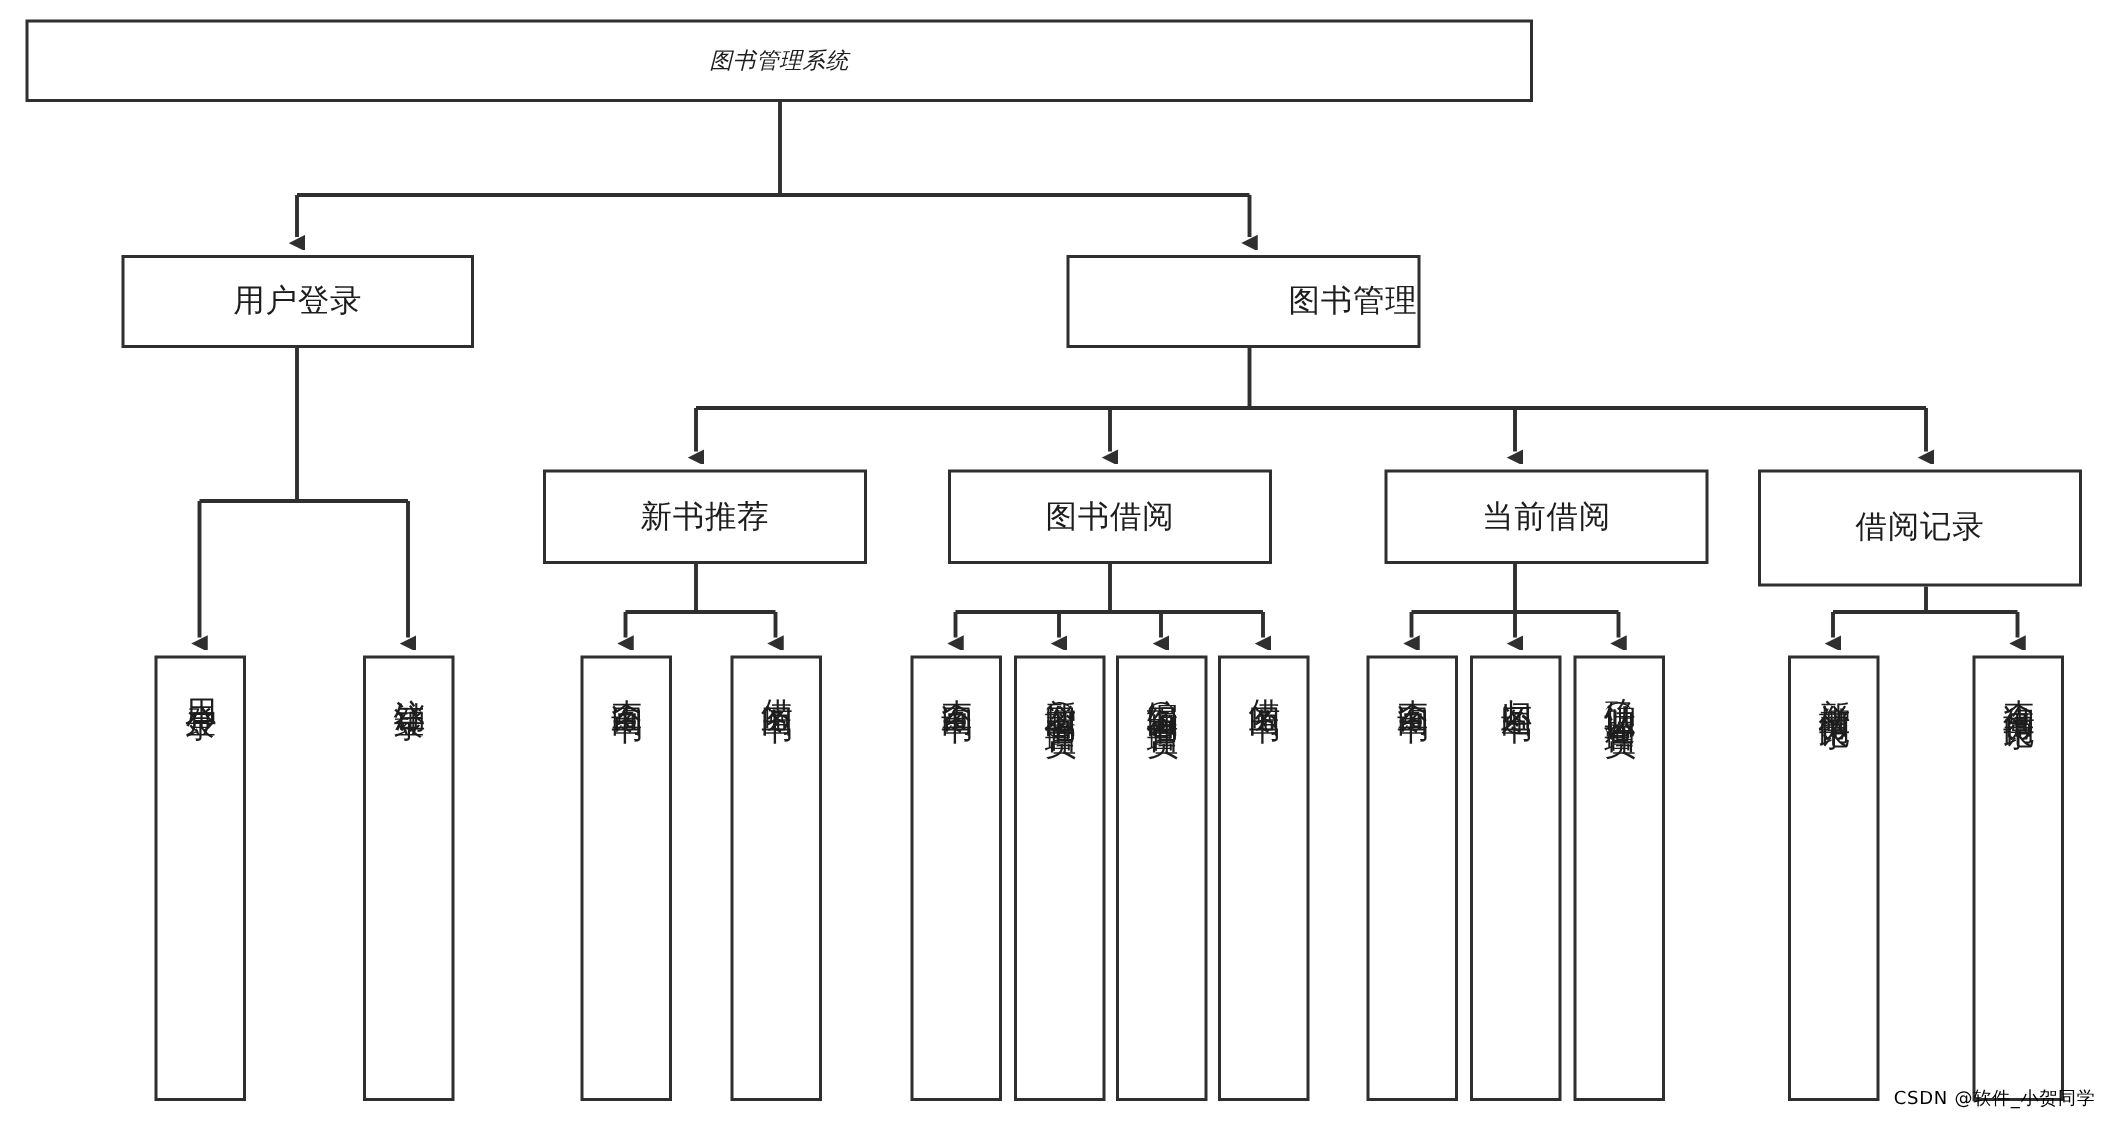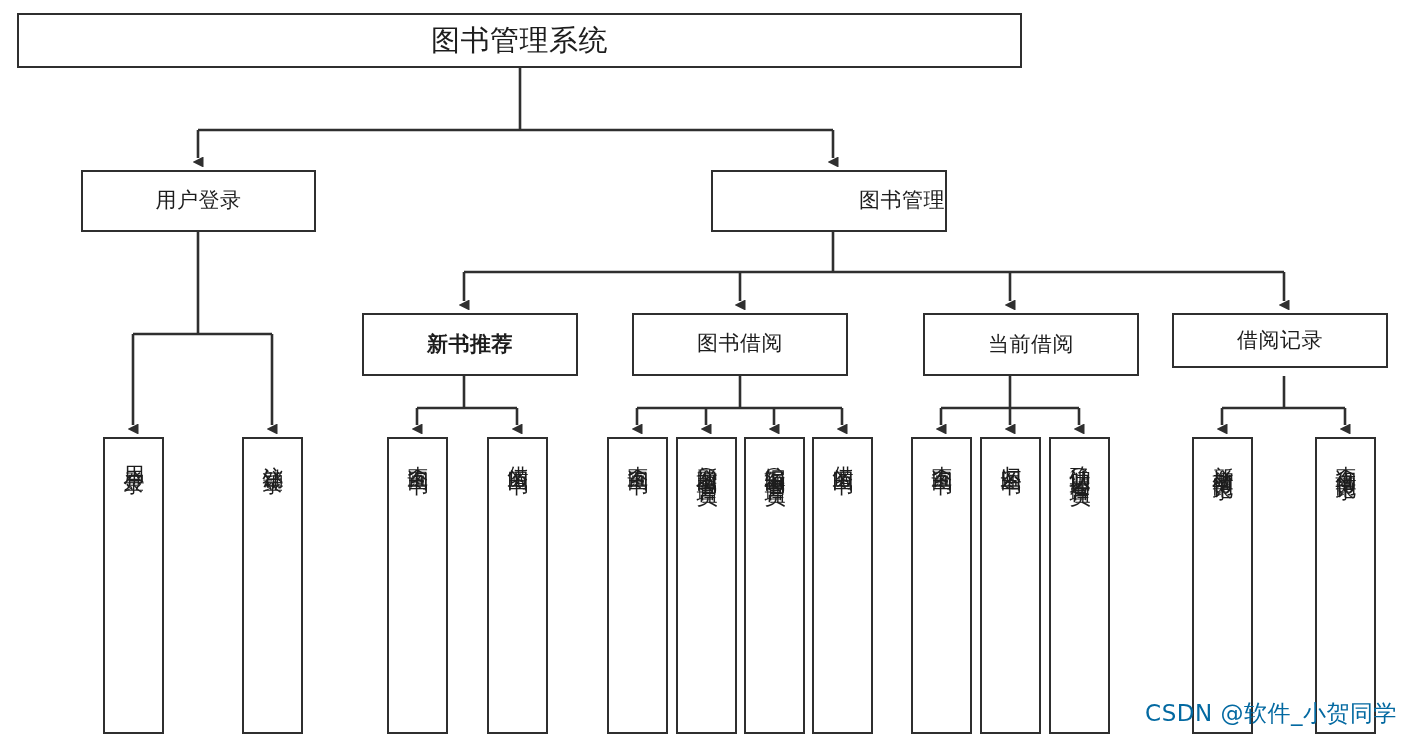--- a/index.html
+++ b/index.html
@@ -53,28 +53,29 @@
     padding-top: 10px;
   }
   .node.vertical .node-label {
     writing-mode: vertical-rl;
     text-orientation: upright;
     font-size: 21px;
     letter-spacing: 3px;
     line-height: 1;
   }
   .node.root .node-label {
-    font-size: 29px;
+    font-size: 15px;
+    font-style: italic;
   }
   .watermark {
     position: absolute;
     right: 8px;
-    bottom: 18px;
-    font-size: 23px;
-    color: #0369a1;
+    bottom: 6px;
+    font-size: 12px;
+    color: #000000;
     letter-spacing: 0.5px;
     white-space: nowrap;
   }
 </style>
 </head>
 <body>
 
 <div id="diagram-root">
 
   <svg class="connectors" viewBox="0 0 1405 747" xmlns="http://www.w3.org/2000/svg">
@@ -132,30 +133,30 @@
     <span class="node-label">图书管理系统</span>
   </div>
 
   <div class="node horizontal" style="left:81px; top:170px; width:235px; height:62px;">
     <span class="node-label">用户登录</span>
   </div>
   <div class="node horizontal" style="left:711px; top:170px; width:236px; height:62px;justify-content:flex-end;">
     <span class="node-label">图书管理</span>
   </div>
 
-  <div class="node horizontal" style="left:362px; top:313px; width:216px; height:63px;font-weight:bold;">
+  <div class="node horizontal" style="left:362px; top:313px; width:216px; height:63px;">
     <span class="node-label">新书推荐</span>
   </div>
-  <div class="node horizontal" style="left:632px; top:313px; width:216px; height:63px;font-family:Liberation Mono, monospace;">
+  <div class="node horizontal" style="left:632px; top:313px; width:216px; height:63px;">
     <span class="node-label">图书借阅</span>
   </div>
   <div class="node horizontal" style="left:902px; top:313px; width:216px; height:63px;margin-left:21px;">
     <span class="node-label">当前借阅</span>
   </div>
-  <div class="node horizontal" style="left:1172px; top:313px; width:216px; height:55px;">
+  <div class="node horizontal" style="left:1172px; top:313px; width:216px; height:78px;">
     <span class="node-label">借阅记录</span>
   </div>
 
   <div class="node vertical" style="left:103px; top:437px; width:61px; height:297px;">
     <span class="node-label">用户登录</span>
   </div>
   <div class="node vertical" style="left:242px; top:437px; width:61px; height:297px;">
     <span class="node-label">注销登录</span>
   </div>
 

